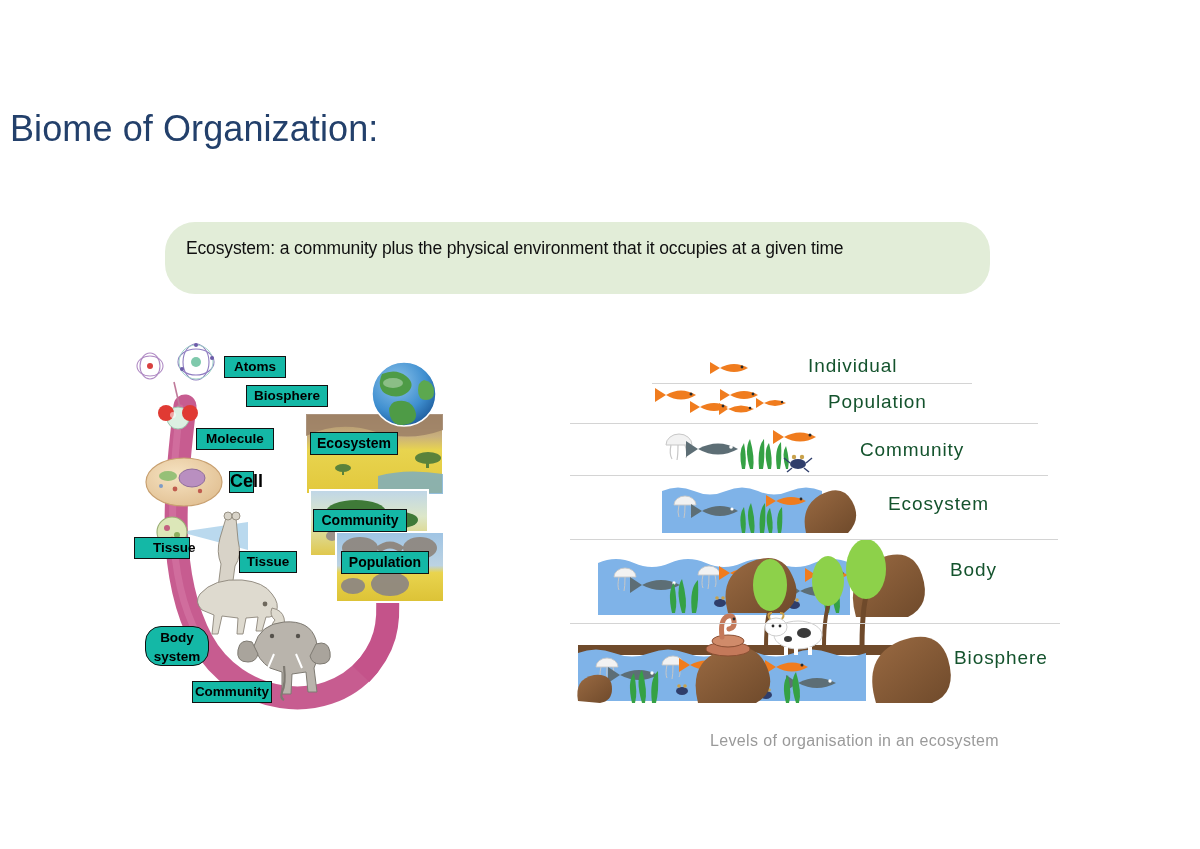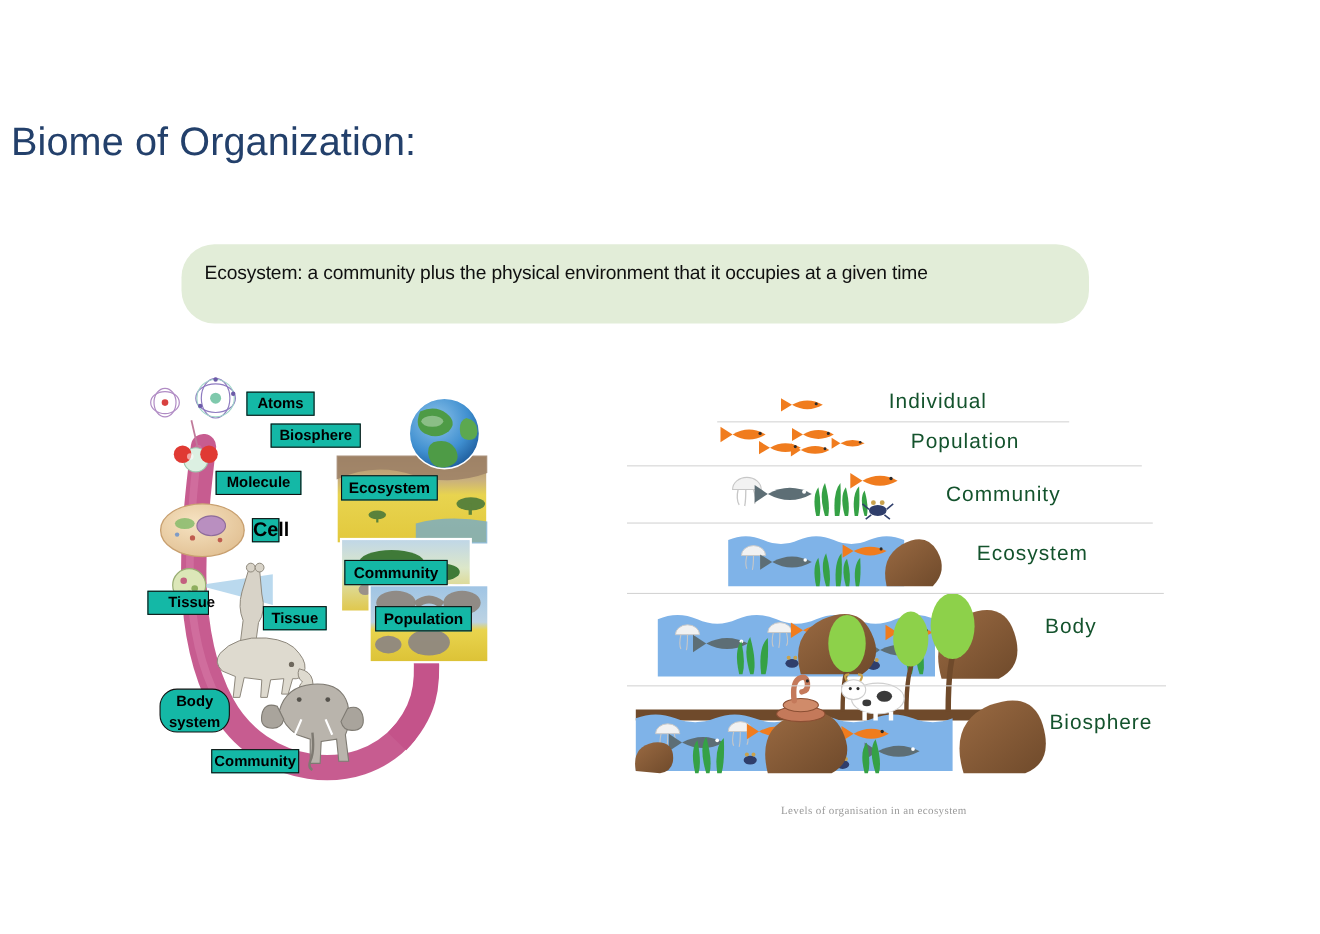--- a/index.html
+++ b/index.html
@@ -100,25 +100,25 @@
     letter-spacing: 0.9px;
     white-space: nowrap;
   }
   .lvl-art {
     position: absolute;
   }
   #figure-caption {
     position: absolute;
     left: 710px;
     top: 732px;
-    font-size: 10px;
+    font-size: 16px;
     color: #9A9A9A;
     letter-spacing: 0.35px;
     white-space: nowrap;
-    font-family: Liberation Serif, serif;
+    font-family: Liberation Sans, sans-serif;
   }
 </style>
 </head>
 <body>
 
 <div id="slide-title">Biome of Organization:</div>
 
 <div id="definition-banner">
   <div class="banner-text">Ecosystem: a community plus the physical environment that it occupies at a given time</div>
 </div>

